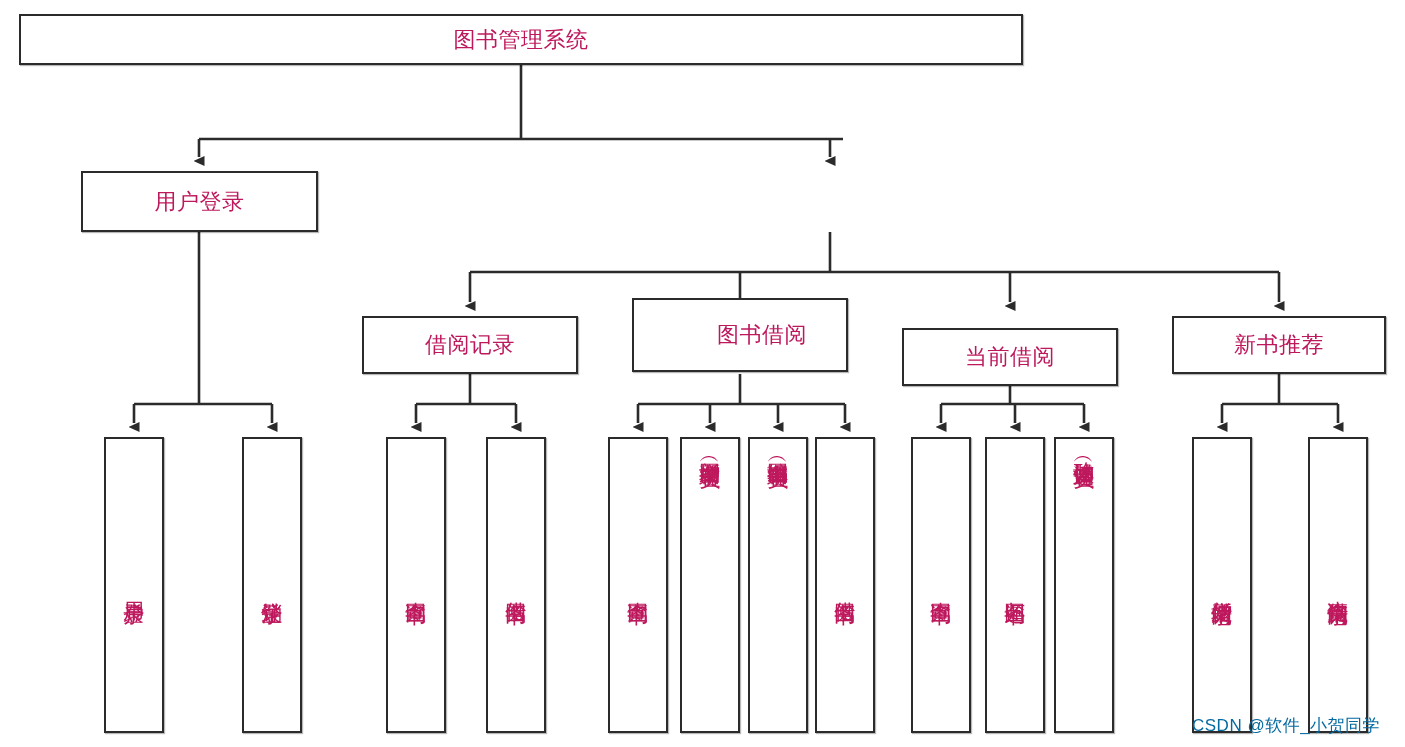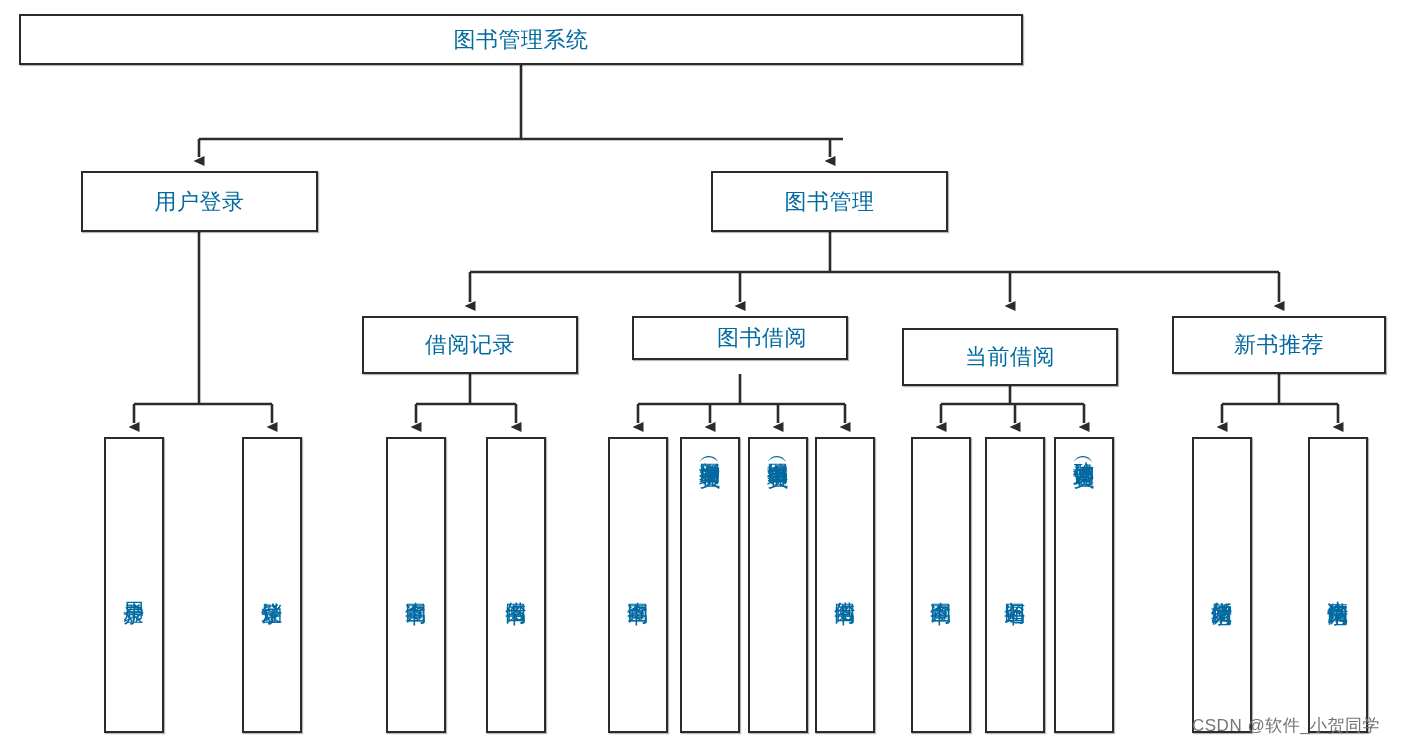--- a/index.html
+++ b/index.html
@@ -29,21 +29,21 @@
     position: absolute;
     box-sizing: border-box;
     background: #ffffff;
     border: 2.5px solid #2b2b2b;
     display: flex;
     align-items: center;
     justify-content: center;
     box-shadow: 1px 1px 1px rgba(0,0,0,0.28);
   }
   .node .label {
-    color: #0369a1;
+    color: #be185d;
     font-size: 22px;
     line-height: 1.25;
     letter-spacing: 0.5px;
     white-space: nowrap;
   }
   .node.leaf {
     align-items: center;
     justify-content: center;
     padding-top: 4px;
   }
@@ -54,21 +54,21 @@
     line-height: 1.22;
     letter-spacing: 1px;
     white-space: nowrap;
   }
   .node.leaf.toptext {
     align-items: flex-start;
     padding-top: 6px;
   }
   .watermark {
     position: absolute;
-    color: #737373;
+    color: #0369a1;
     font-size: 17px;
     white-space: nowrap;
     letter-spacing: 0.5px;
   }
 </style>
 </head>
 <body>
 
 <div id="canvas">
 
@@ -122,28 +122,25 @@
     </g>
   </svg>
 
   <div class="node" style="left:19px; top:14px; width:1004px; height:51px;">
     <span class="label">图书管理系统</span>
   </div>
 
   <div class="node" style="left:81px; top:171px; width:237px; height:61px;">
     <span class="label">用户登录</span>
   </div>
-  <div class="node" style="left:711px; top:171px; width:237px; height:61px;">
-    <span class="label">图书管理</span>
-  </div>
 
   <div class="node" style="left:362px; top:316px; width:216px; height:58px;">
     <span class="label">借阅记录</span>
   </div>
-  <div class="node" style="left:632px; top:316px; width:216px; height:44px;padding-left:44px;">
+  <div class="node" style="left:632px; top:298px; width:216px; height:74px;padding-left:44px;">
     <span class="label">图书借阅</span>
   </div>
   <div class="node" style="left:902px; top:316px; width:216px; height:58px;margin-top:12px;">
     <span class="label">当前借阅</span>
   </div>
   <div class="node" style="left:1172px; top:316px; width:214px; height:58px;">
     <span class="label">新书推荐</span>
   </div>
 
   <div class="node leaf" style="left:104px; top:437px; width:60px; height:296px;">

